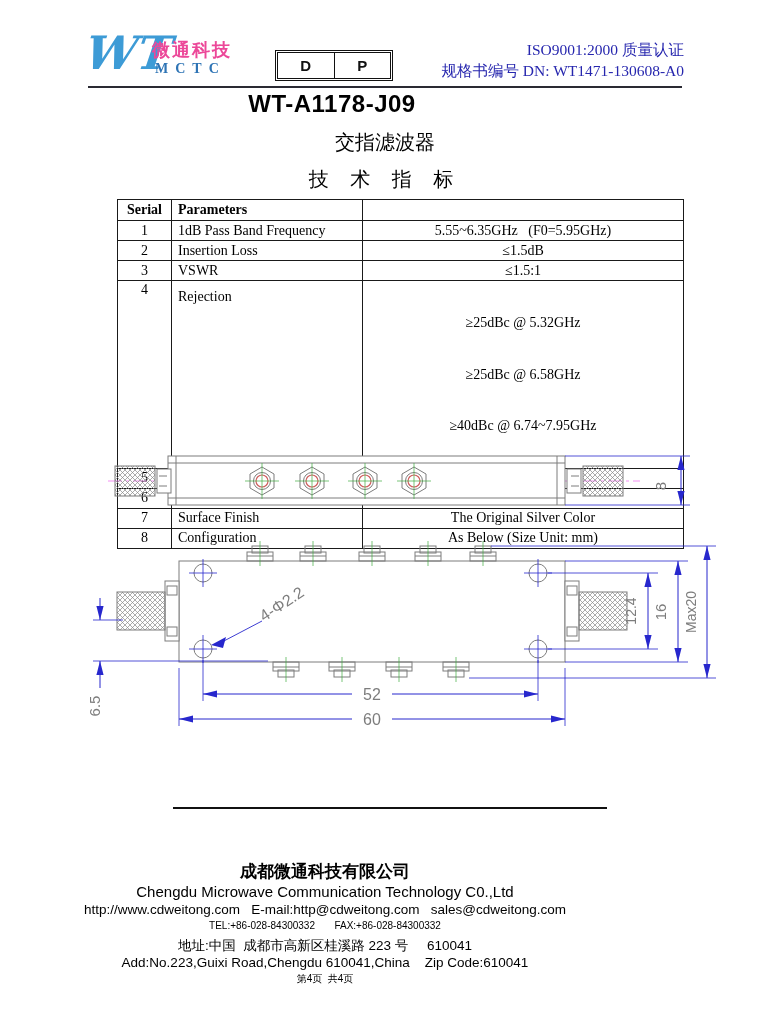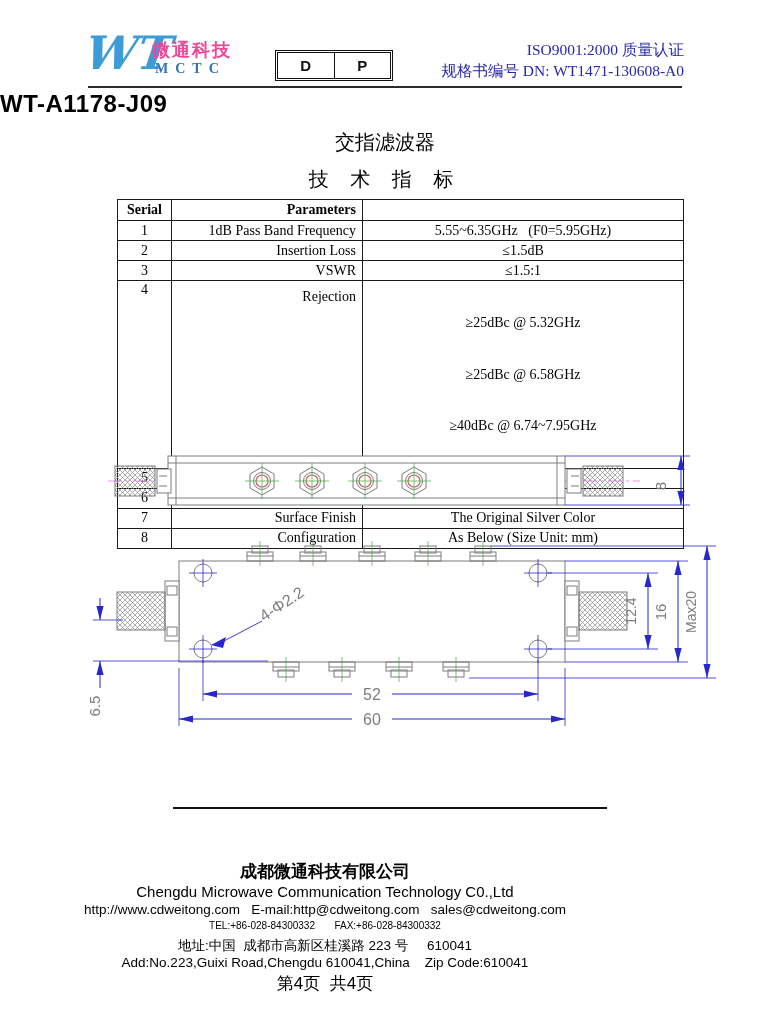--- a/index.html
+++ b/index.html
@@ -18,49 +18,49 @@
   .dp-box{left:277px;top:52px;width:112px;height:25px;border:1.5px solid #111;outline:1px solid #111;
           outline-offset:1px;display:flex;}
   .dp-cell{flex:1;display:flex;align-items:center;justify-content:center;font-weight:bold;
            font-size:15px;color:#111;}
   .dp-cell + .dp-cell{border-left:1.5px solid #111;}
   .hdr-right{right:86px;text-align:right;color:#2626ae;font-family:"Liberation Serif",serif;font-size:15.5px;}
   .iso-line{top:40px;}
   .spec-line{top:61px;}
 
   
-  .title-model{left:0;top:90px;width:664px;text-align:left;font-size:24px;font-weight:bold;
+  .title-model{left:0;top:90px;width:664px;text-align:center;font-size:24px;font-weight:bold;
                color:#000;letter-spacing:.5px;}
   .title-product{left:0;top:129px;width:770px;text-align:center;font-size:20px;color:#000;}
   .title-section{left:0;top:166px;width:770px;text-align:center;font-size:20px;color:#000;letter-spacing:8px;}
 
   
   table.spec{position:absolute;left:117px;top:199px;border-collapse:collapse;table-layout:fixed;
              font-family:"Liberation Serif",serif;font-size:14px;color:#000;}
   table.spec td{border:1.4px solid #1a1a1a;padding:0 6px;white-space:pre-wrap;}
   .c-serial{width:41px;text-align:center;}
-  .c-param{width:178px;text-align:right;}
+  .c-param{width:178px;text-align:left;}
   .c-val{width:308px;text-align:center;}
   tr.rh{height:21px;} tr.rn{height:20px;}
   .hdr-cell{font-weight:bold;margin-top:44px;}
   .multival div{line-height:19.5px;}
 
   
   .drw{position:absolute;}
 
   
   .footer-rule{left:173px;top:807px;width:434px;height:2px;background:#111;}
   .fline{left:0;width:650px;text-align:center;color:#000;white-space:pre-wrap;}
   .f1{top:860px;font-size:17px;font-weight:bold;}
   .f2{top:883px;font-size:15px;}
   .f3{top:902px;font-size:13.5px;}
   .f4{top:920px;font-size:10px;}
   .f5{top:937px;font-size:13.5px;}
   .f6{top:955px;font-size:13.5px;}
-  .f7{top:972px;font-size:17px;}
+  .f7{top:972px;font-size:10px;}
 </style>
 </head>
 <body>
 
 <div class="page">
 
   <div class="abs logo-wt">WT</div>
   <div class="abs logo-cn">微通科技</div>
   <div class="abs logo-sub">MCTC</div>
 

